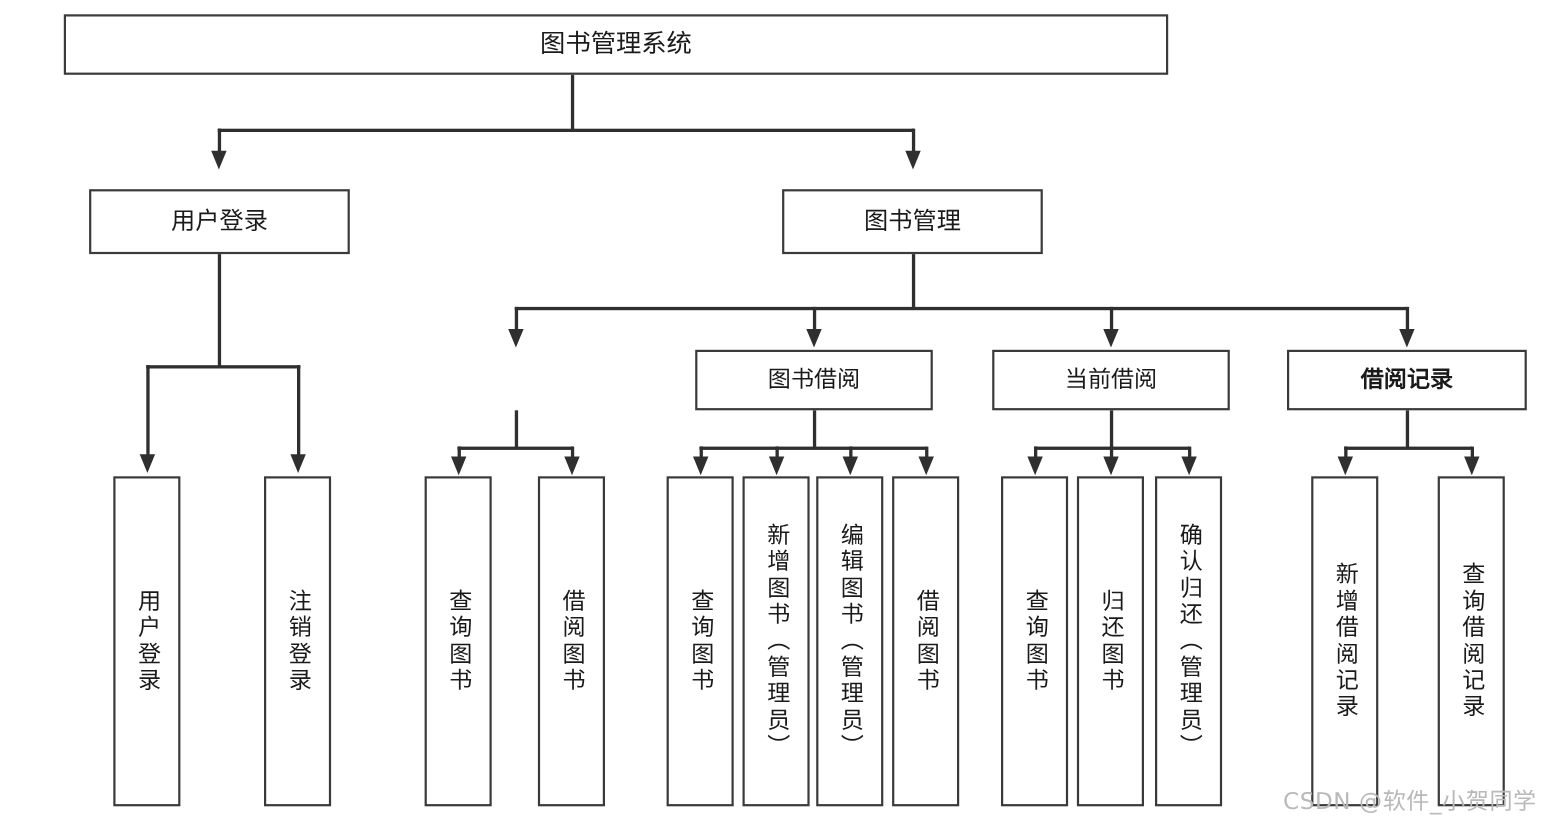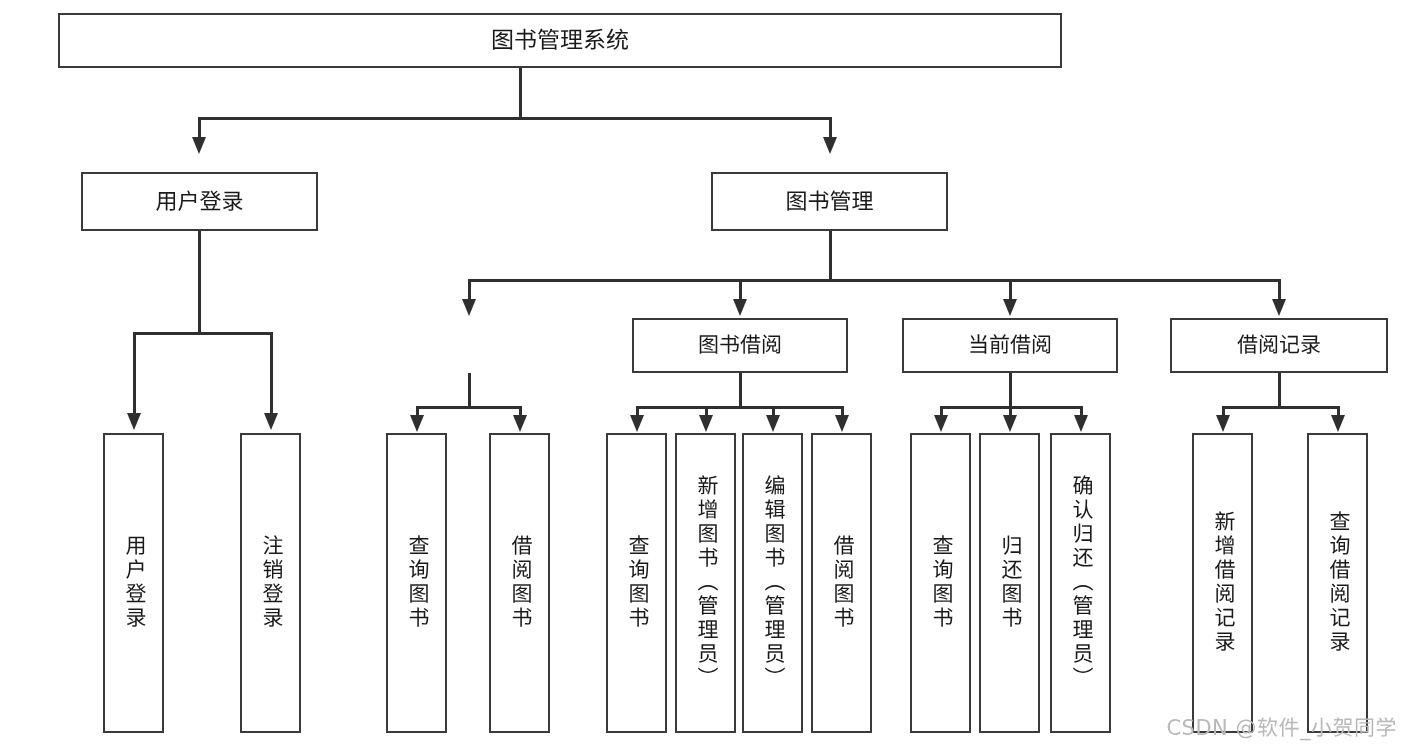--- a/index.html
+++ b/index.html
@@ -125,21 +125,21 @@
   <div class="arrow" style="left:1003px; top:299px;"></div>
   <div class="vline" style="left:1278px; top:279px; height:22px;"></div>
   <div class="arrow" style="left:1272px; top:299px;"></div>
 
   <div class="node level3" style="left:902px; top:318px; width:216px; height:55px;">
     <span>当前借阅</span>
   </div>
   <div class="node level3" style="left:632px; top:318px; width:216px; height:55px;">
     <span>图书借阅</span>
   </div>
-  <div class="node level3" style="left:1170px; top:318px; width:218px; height:55px;">
+  <div class="node level3" style="left:1170px; top:318px; width:218px; height:55px;font-weight:bold;">
     <span>借阅记录</span>
   </div>
 
   <div class="vline" style="left:468px; top:373px; height:34px;"></div>
   <div class="hline" style="left:416px; top:406px; width:105px;"></div>
   <div class="vline" style="left:416px; top:406px; height:11px;"></div>
   <div class="arrow" style="left:410px; top:415px;"></div>
   <div class="vline" style="left:519px; top:406px; height:11px;"></div>
   <div class="arrow" style="left:513px; top:415px;"></div>
 

